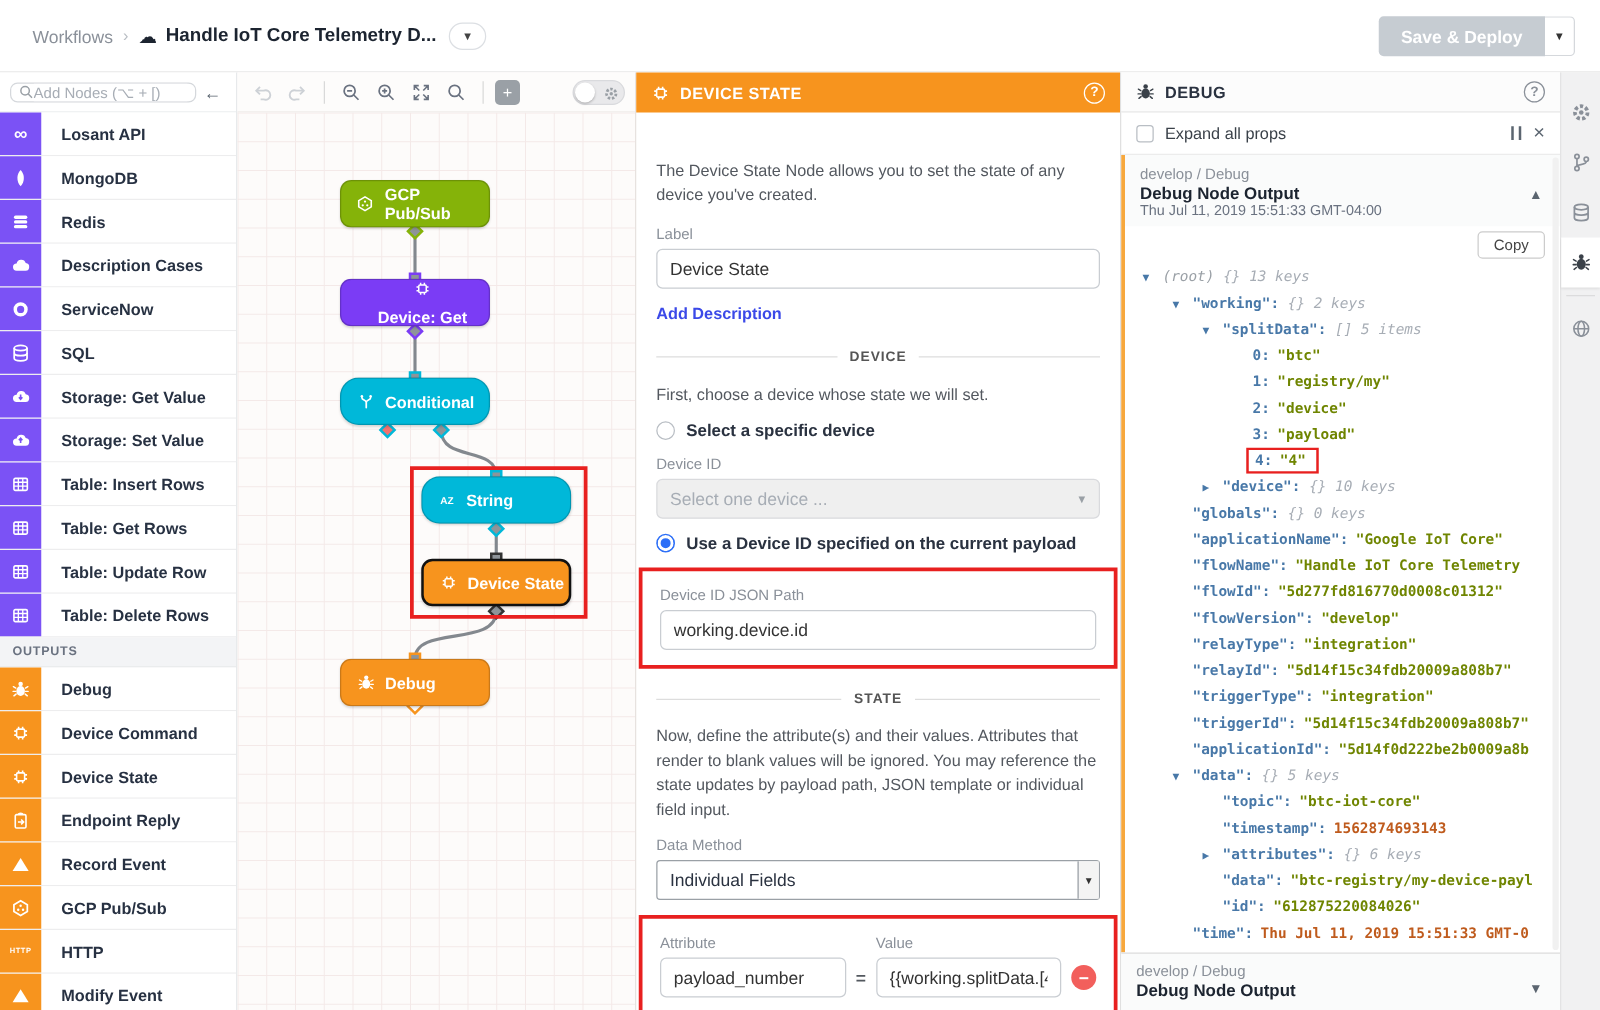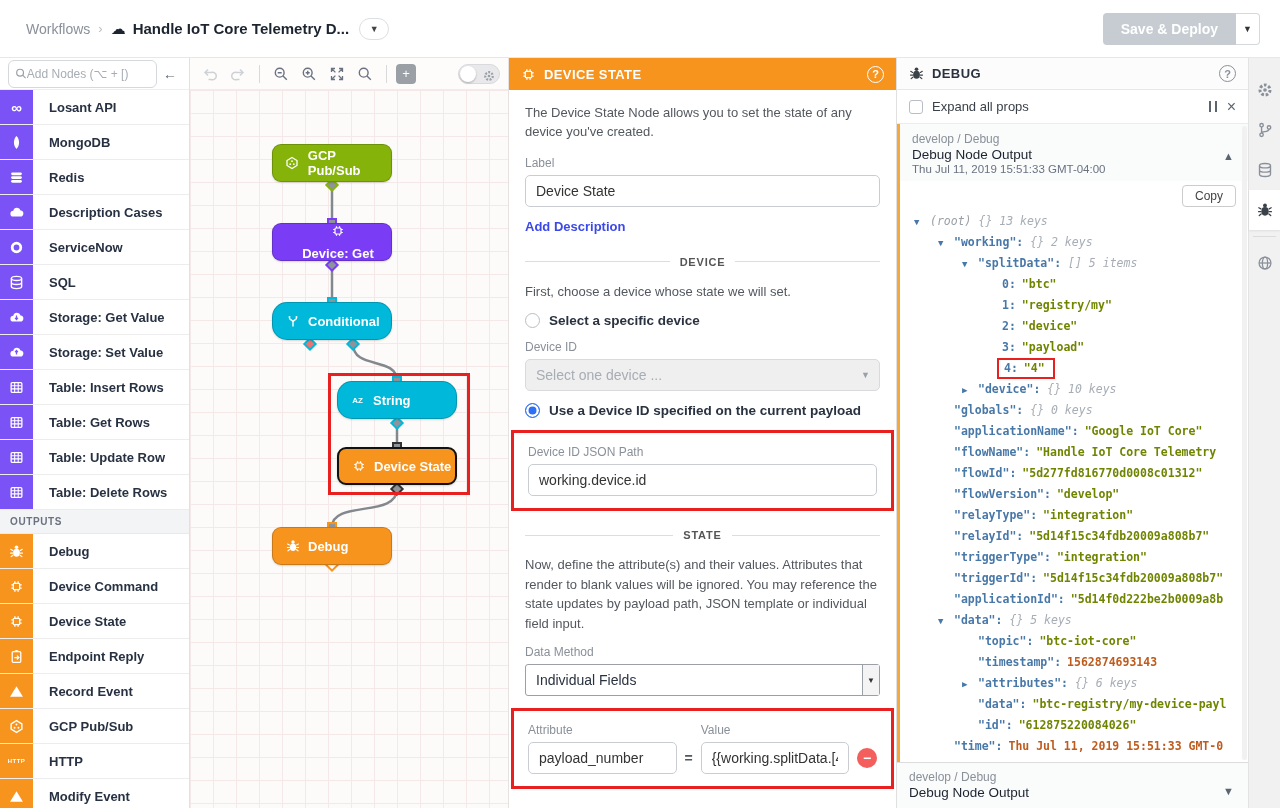--- a/index.html
+++ b/index.html
@@ -21,21 +21,21 @@
   .save-btn { background:#c6ccd2; color:#fff; font-weight:bold; font-size:14px; padding:8px 18px;
     border:none; border-radius:4px 0 0 4px; cursor:pointer; }
   .save-caret { width:24px; border:1px solid #d5d8dc; border-left:none; border-radius:0 4px 4px 0;
     background:#fff; color:#333; font-size:9px; display:flex; align-items:center; justify-content:center; cursor:pointer; }
 
   .main { display:flex; height:750px; }
 
   
   .palette { width:190px; border-right:1px solid #dfe2e5; background:#fff; overflow:hidden; }
   .palette-head { height:32px; display:flex; align-items:center; padding:0 6px 0 8px; border-bottom:1px solid #eceeef; }
-  .search-box { flex:1; height:28px; border:1px solid #d5d8dc; border-radius:6px; display:flex; align-items:center; padding:0 6px; }
+  .search-box { flex:1; height:16px; border:1px solid #d5d8dc; border-radius:6px; display:flex; align-items:center; padding:0 6px; }
   .search-box input { border:none; outline:none; width:100%; font-size:12px; color:#333;
     font-family:"Liberation Sans",sans-serif; }
   .search-box input::placeholder { color:#a7adb5; }
   .collapse-arrow { width:26px; text-align:center; color:#5b6570; font-size:14px; cursor:pointer; }
   .pitem { height:35px; display:flex; align-items:stretch; border-bottom:1px solid #ededee; cursor:pointer; background:#fff; }
   .pitem .pic { width:33px; display:flex; align-items:center; justify-content:center; color:#fff; }
   .pic--purple { background:#7b52f5; }
   .pic--orange { background:#f7941e; }
   .pitem .plabel { display:flex; align-items:center; padding-left:16px; font-size:13px; font-weight:bold; color:#273142; }
   .outputs-band { height:24px; background:#f3f4f6; border-bottom:1px solid #e7e9ea; display:flex; align-items:center;
@@ -79,21 +79,21 @@
   .hl-rect { position:absolute; border:3px solid #e8201f; z-index:4; pointer-events:none; }
 
   
   .inspector { width:388px; border-left:1px solid #e7e2df; display:flex; flex-direction:column; background:#fff; }
   .insp-head { height:32px; background:#f7941e; color:#fff; display:flex; align-items:center; padding:0 12px; gap:8px; }
   .insp-head .htitle { font-weight:bold; font-size:13px; letter-spacing:.4px; }
   .insp-head svg { width:15px; height:15px; }
   .help { margin-left:auto; width:17px; height:17px; border:1.5px solid currentColor; border-radius:50%;
     font-size:11px; font-weight:bold; display:flex; align-items:center; justify-content:center; cursor:pointer; }
   .insp-body { flex:1; overflow:hidden; padding:14px 16px 0; }
-  .insp-desc { font-size:13px; color:#53585f; line-height:1.45; margin-bottom:14px; }
+  .insp-desc { font-size:13px; color:#53585f; line-height:1.45; margin-bottom:14px;margin-top:24px; }
   .f-label { font-size:12px; color:#8a9099; margin:10px 0 5px; }
   .t-input { width:100%; height:32px; border:1px solid #c9cdd2; border-radius:5px; padding:0 10px; font-size:14px;
     color:#333; font-family:"Liberation Sans",sans-serif; background:#fff; }
   .link { display:inline-block; margin:12px 0 4px; color:#3b49e8; font-weight:bold; font-size:13px; cursor:pointer; text-decoration:none; }
   .divider { display:flex; align-items:center; gap:10px; margin:18px 0 14px; }
   .divider .dline { flex:1; height:1px; background:#ddd; }
   .divider .dtext { font-size:11px; font-weight:bold; color:#555; letter-spacing:.8px; }
   .para { font-size:13px; color:#53585f; line-height:1.5; margin-bottom:12px; }
   .radio-row { display:flex; align-items:center; gap:9px; margin:12px 0; cursor:pointer; }
   .radio { width:15px; height:15px; border:1px solid #b9bec4; border-radius:50%; background:#fff; flex:none; }
@@ -122,21 +122,21 @@
   .dbg-head .help { color:#8a9099; }
   .dbg-tools { height:34px; border-bottom:1px solid #ececec; display:flex; align-items:center; padding:0 12px; gap:9px; }
   .checkbox { width:14px; height:14px; border:1px solid #b9bec4; border-radius:3px; background:#fff; cursor:pointer; }
   .dbg-tools .clabel { font-size:13px; color:#3a4149; }
   .dbg-tools .right { margin-left:auto; display:flex; align-items:center; gap:10px; color:#5b6570; }
   .pause { width:8px; height:11px; border-left:2.5px solid #5b6570; border-right:2.5px solid #5b6570; cursor:pointer; }
   .xclose { font-size:16px; cursor:pointer; line-height:1; }
   .entry-block { border-left:3px solid #f7a83d; flex:1; overflow:hidden; display:flex; flex-direction:column; }
   .entry-head { padding:8px 12px 6px; background:#fafbfb; position:relative; }
   .entry-path { font-size:12px; color:#8a9099; }
-  .entry-name { font-size:13.5px; font-weight:normal; color:#1c2430; margin:1px 0; }
+  .entry-name { font-size:13.5px; font-weight:bold; color:#1c2430; margin:1px 0; }
   .entry-time { font-size:11.5px; color:#6a7280; }
   .entry-tri { position:absolute; right:14px; top:26px; color:#5b6570; font-size:11px; cursor:pointer; }
   .copy-row { text-align:right; padding:4px 12px 2px; }
   .copy-btn { font-size:12px; color:#444; background:#fff; border:1px solid #ccc; border-radius:4px;
     padding:3px 12px; cursor:pointer; font-family:"Liberation Sans",sans-serif; }
   .tree { flex:1; overflow:hidden; padding:2px 0 0 10px; font-family:"DejaVu Sans Mono",monospace; font-size:11.5px; }
   .trow { height:21px; line-height:21px; white-space:nowrap; overflow:hidden; }
   .t-ar { display:inline-block; width:16px; color:#4878a8; font-size:9px; cursor:pointer; }
   .t-key { color:#4878a8; font-weight:bold; }
   .t-key--root { color:#9aa0a6; font-style:italic; font-weight:normal; }

